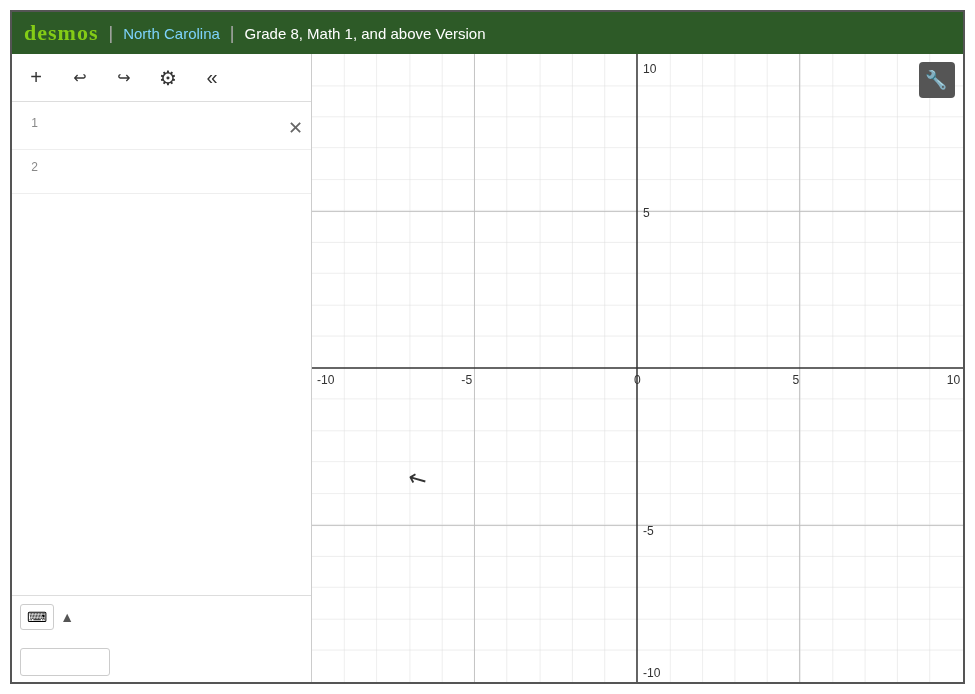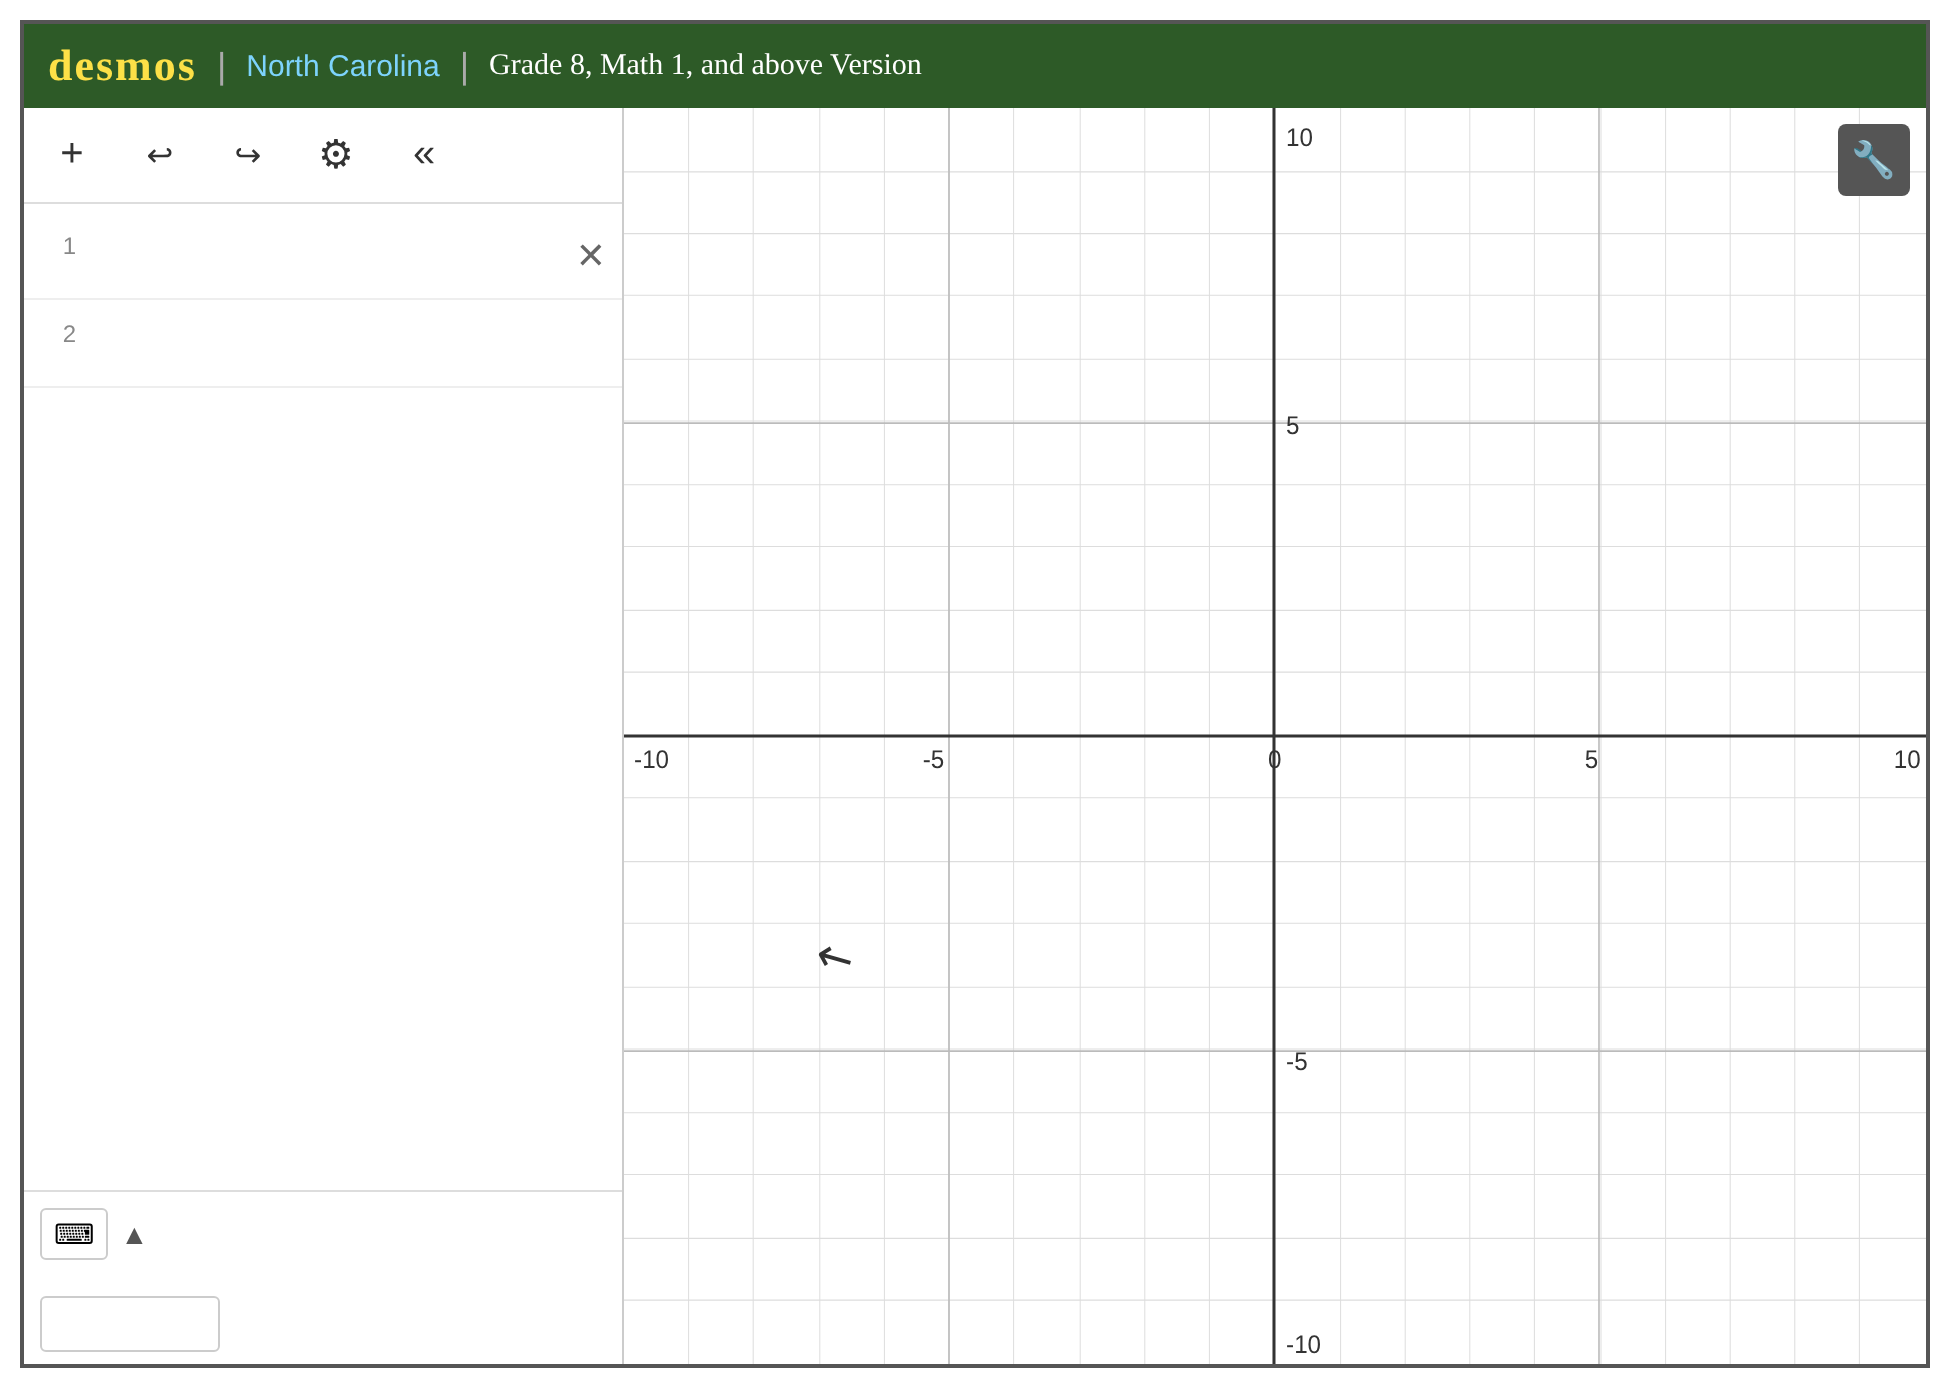--- a/index.html
+++ b/index.html
@@ -37,35 +37,34 @@
       display: flex;
       align-items: center;
       padding: 6px 12px;
       gap: 10px;
       height: 42px;
     }
     #desmos-logo {
       font-size: 22px;
       font-weight: bold;
       font-family: 'Georgia', serif;
-      color: #fde047;
+      color: #84cc16;
       letter-spacing: 1px;
     }
     .header-divider {
       color: #aaa;
       font-size: 18px;
     }
     #header-region {
       font-size: 15px;
       color: #7dd3fc;
     }
     #header-grade {
       font-size: 15px;
       color: white;
-      font-family: Liberation Serif, serif;
     }
     #body-area {
       display: flex;
       flex: 1;
     }
     #left-panel {
       width: 300px;
       min-width: 300px;
       border-right: 1px solid #ccc;
       display: flex;

